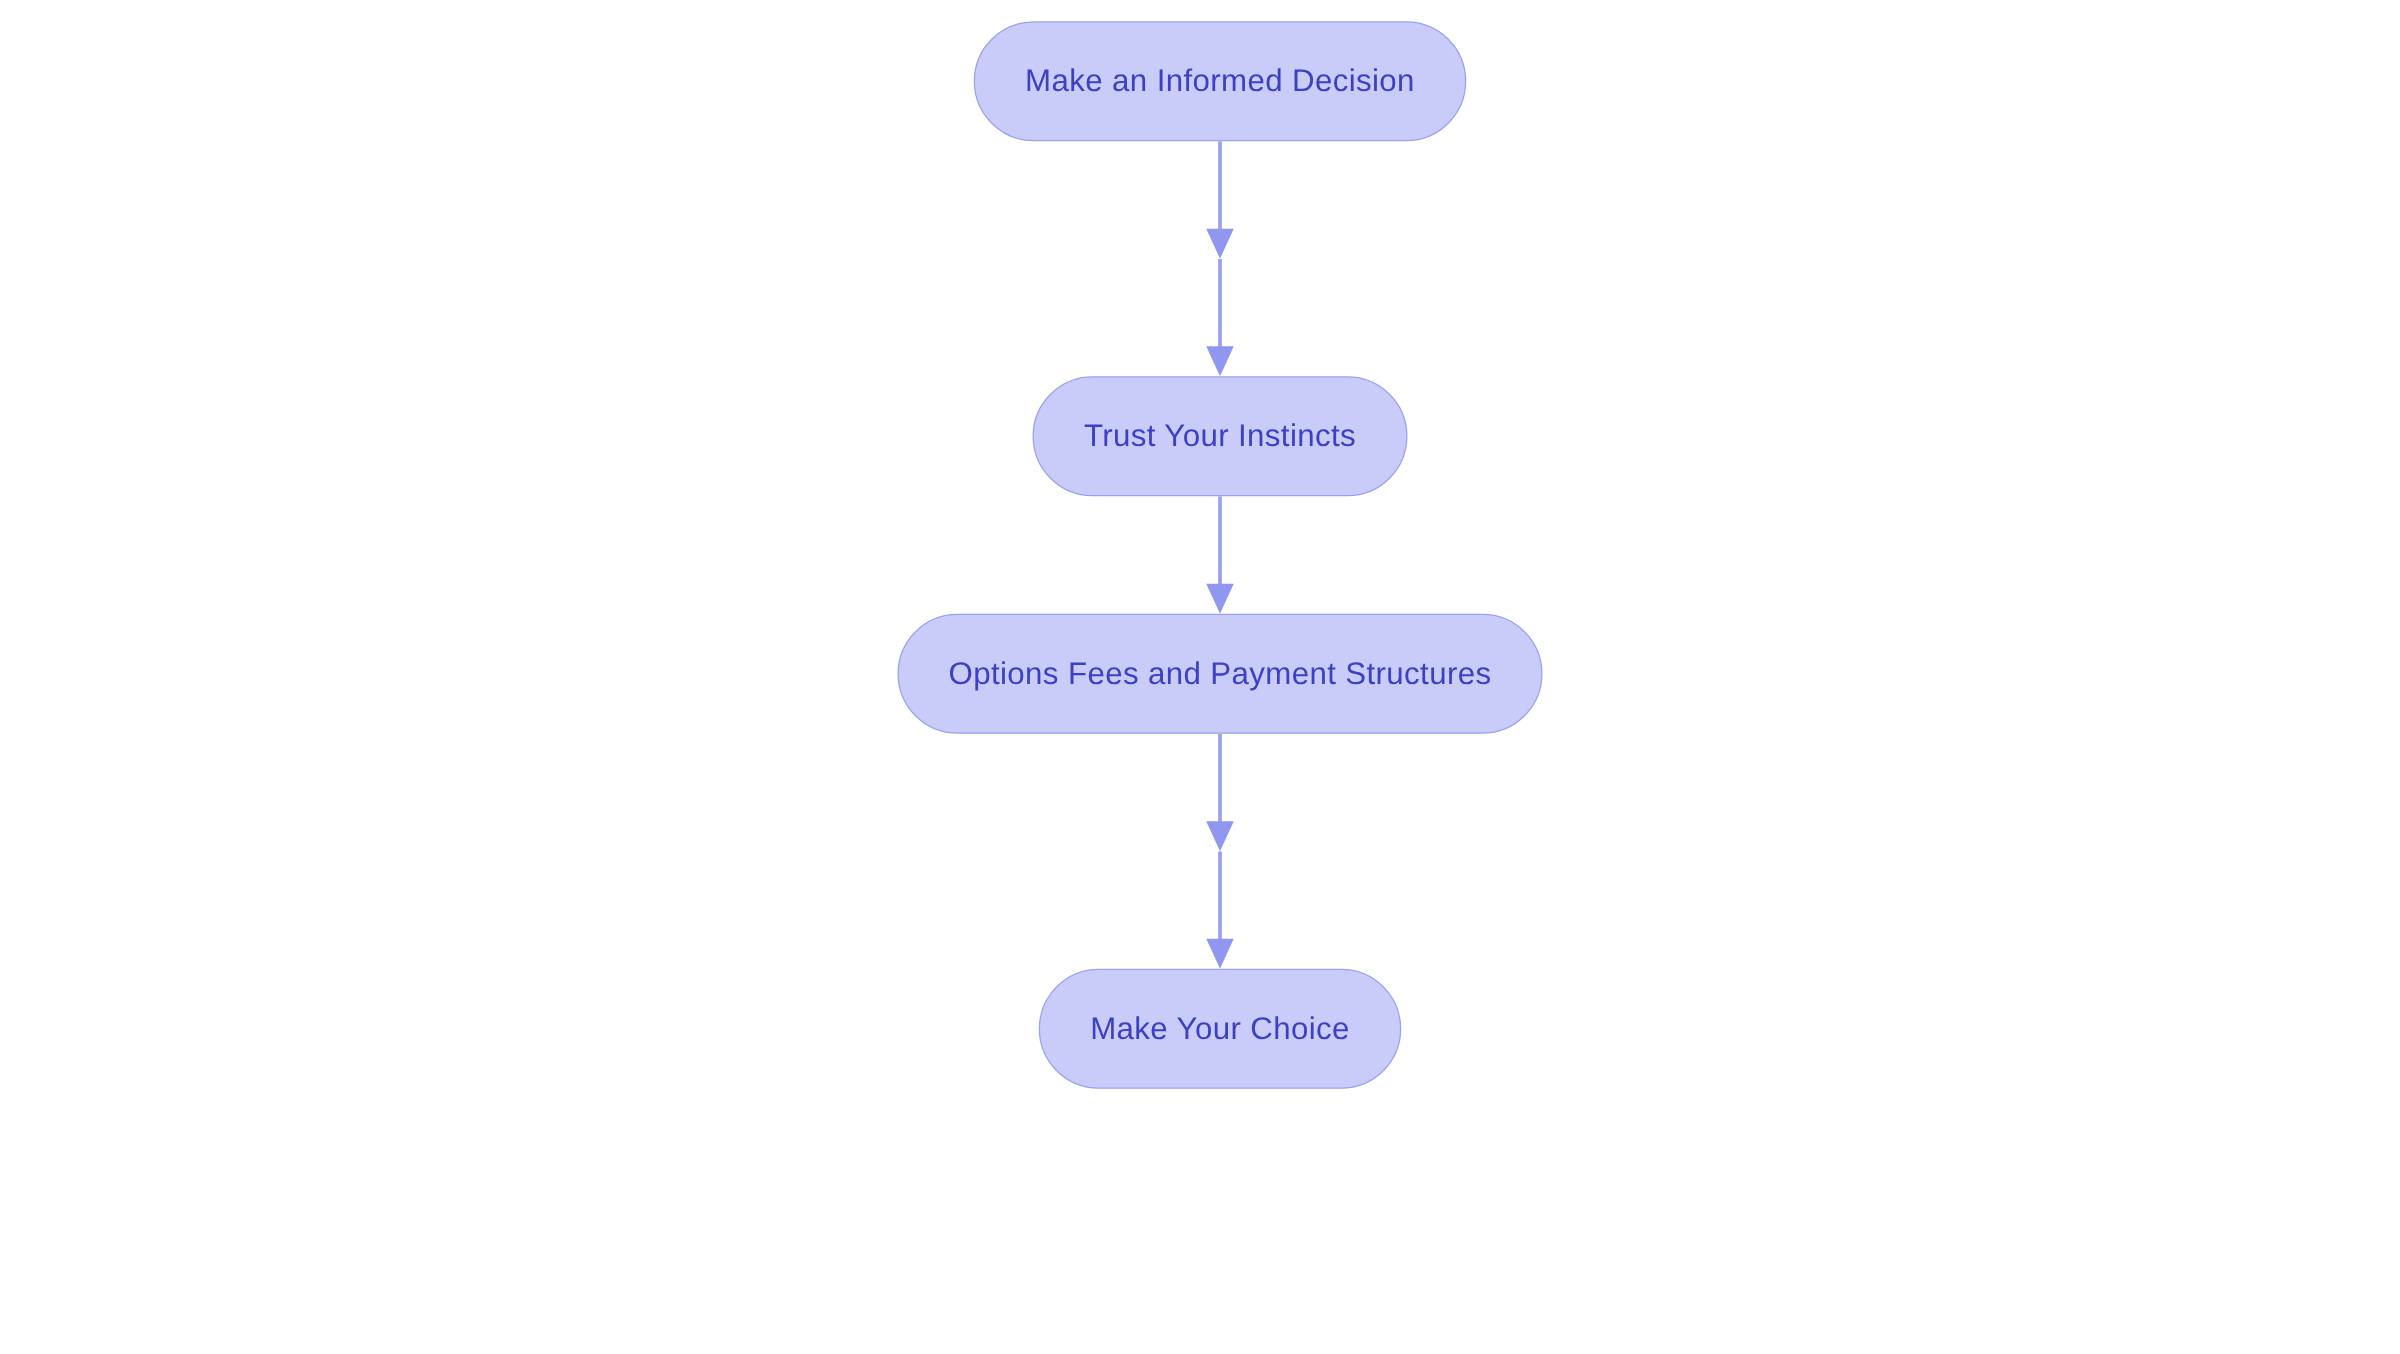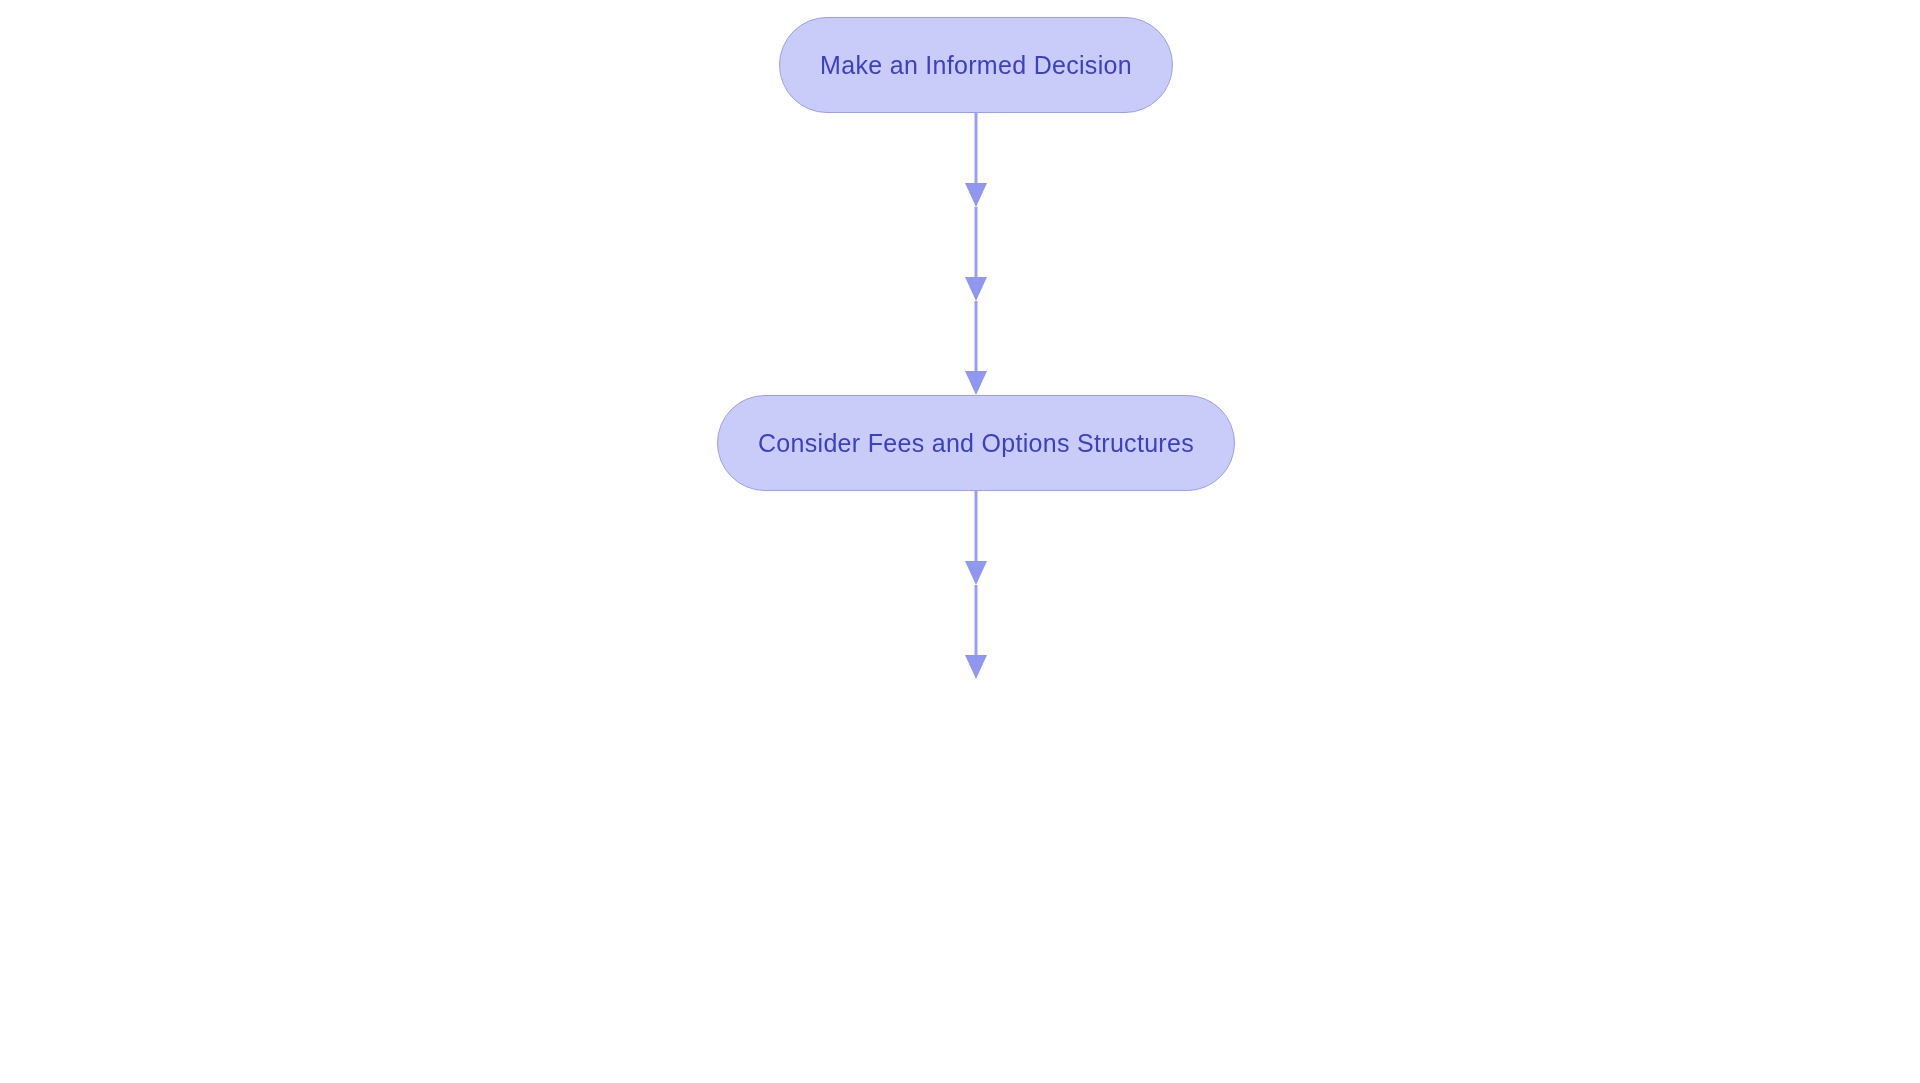--- a/index.html
+++ b/index.html
@@ -72,36 +72,42 @@
       <line x1="12" y1="0" x2="12" y2="74" stroke="#99a0f2" stroke-width="3"></line>
       <polygon points="1,70 23,70 12,94" fill="#8f97f0"></polygon>
     </svg>
 
 
     <svg class="flow-arrow" viewBox="0 0 24 94" xmlns="http://www.w3.org/2000/svg">
       <line x1="12" y1="0" x2="12" y2="74" stroke="#99a0f2" stroke-width="3"></line>
       <polygon points="1,70 23,70 12,94" fill="#8f97f0"></polygon>
     </svg>
 
+    <div class="flow-node">
+      <span class="node-label">Trust Your Instincts</span>
+    </div>
 
     <svg class="flow-arrow" viewBox="0 0 24 94" xmlns="http://www.w3.org/2000/svg">
       <line x1="12" y1="0" x2="12" y2="74" stroke="#99a0f2" stroke-width="3"></line>
       <polygon points="1,70 23,70 12,94" fill="#8f97f0"></polygon>
     </svg>
 
     <div class="flow-node">
-      <span class="node-label">Consider Fees and Options Structures</span>
+      <span class="node-label">Options Fees and Payment Structures</span>
     </div>
 
     <svg class="flow-arrow" viewBox="0 0 24 94" xmlns="http://www.w3.org/2000/svg">
       <line x1="12" y1="0" x2="12" y2="74" stroke="#99a0f2" stroke-width="3"></line>
       <polygon points="1,70 23,70 12,94" fill="#8f97f0"></polygon>
     </svg>
 
 
     <svg class="flow-arrow" viewBox="0 0 24 94" xmlns="http://www.w3.org/2000/svg">
       <line x1="12" y1="0" x2="12" y2="74" stroke="#99a0f2" stroke-width="3"></line>
       <polygon points="1,70 23,70 12,94" fill="#8f97f0"></polygon>
     </svg>
 
+    <div class="flow-node">
+      <span class="node-label">Make Your Choice</span>
+    </div>
 
   </div>
 </div>
 
 </body></html>

